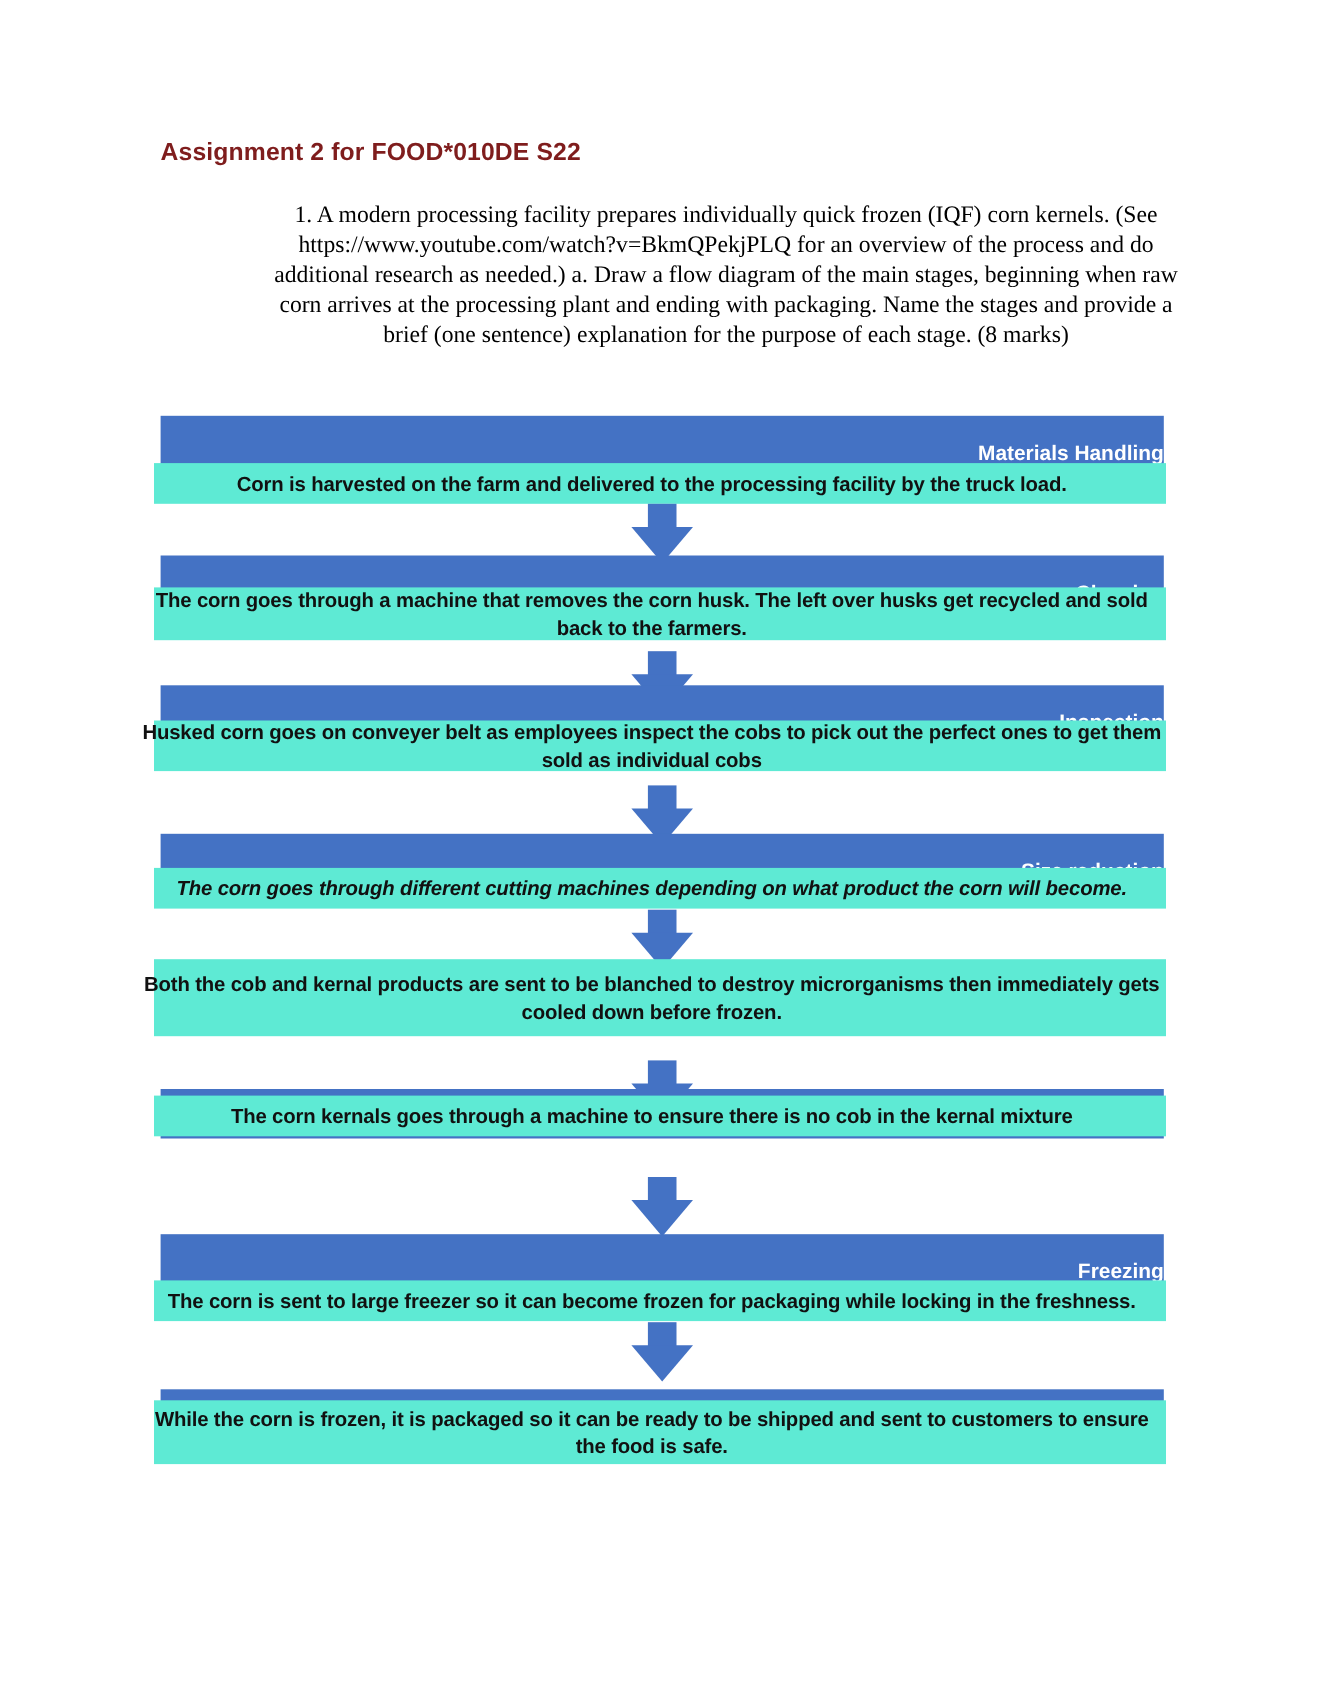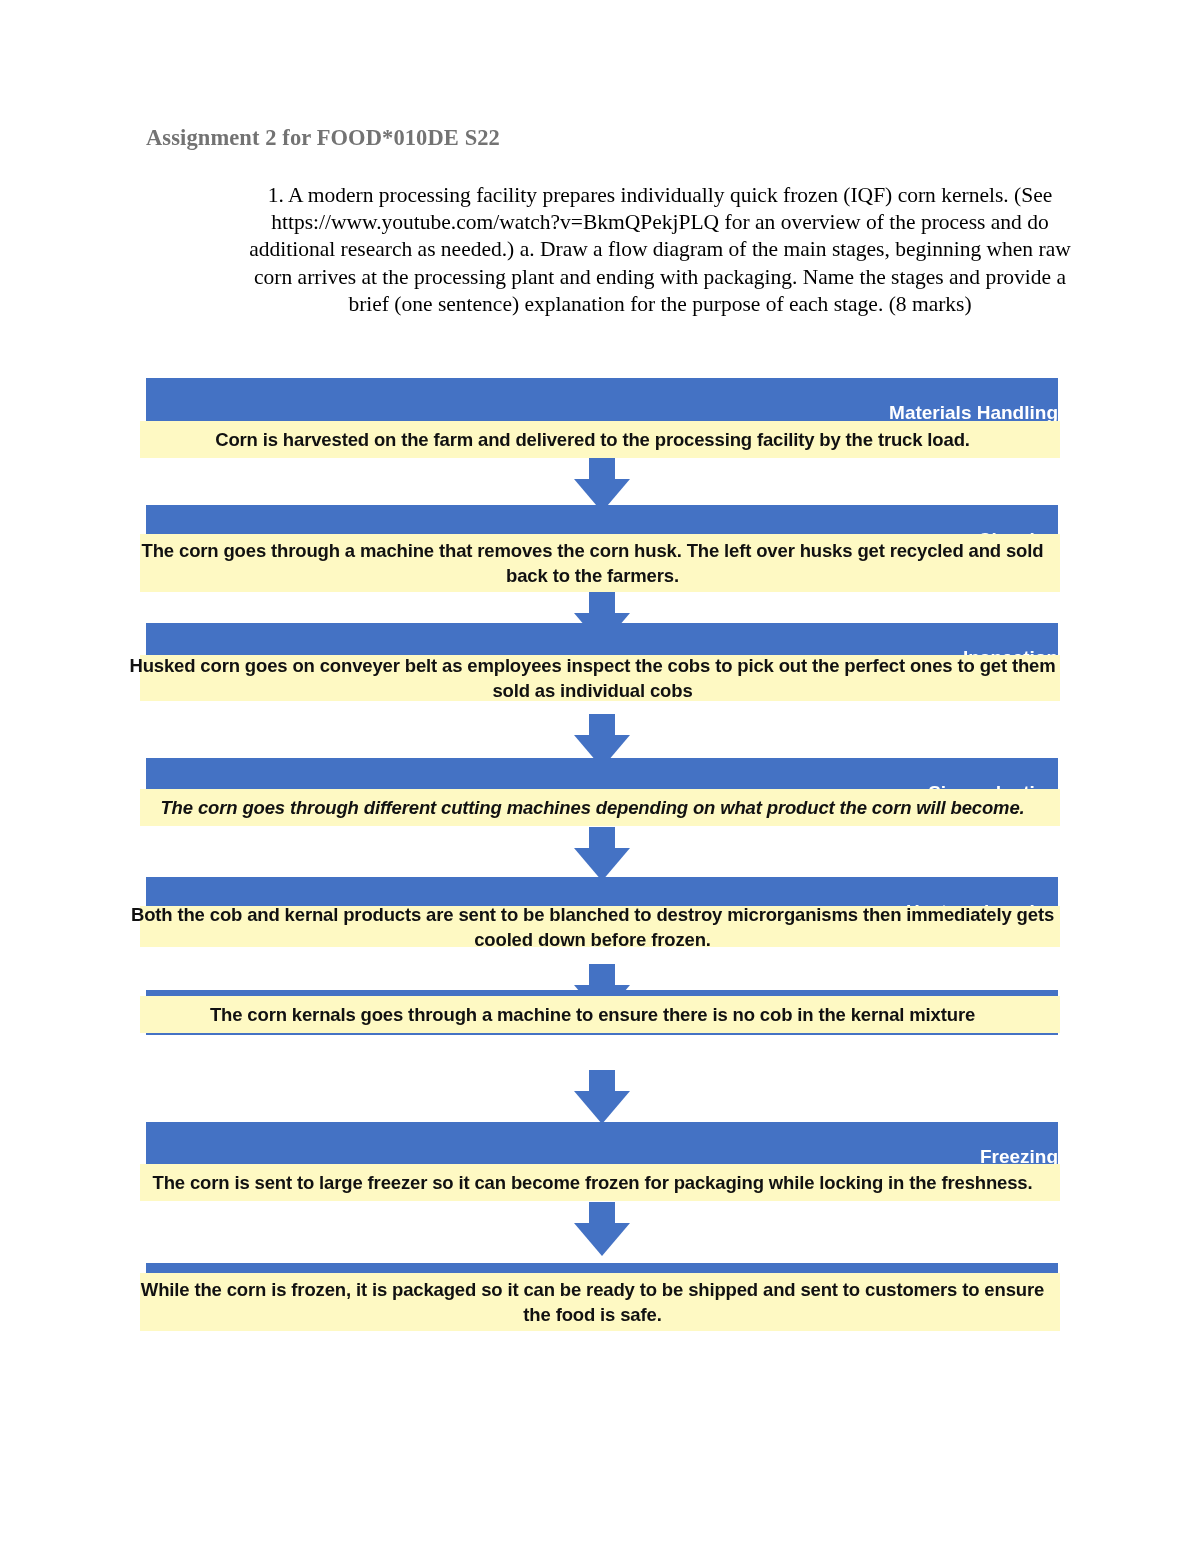--- a/index.html
+++ b/index.html
@@ -23,26 +23,26 @@
     width: 1200px;
     height: 1553px;
     background: #ffffff;
   }
 
   
   .doc-heading {
     position: absolute;
     left: 146px;
     top: 125px;
-    font-family: Liberation Serif, serif;
+    font-family: Liberation Sans, sans-serif;
     font-weight: bold;
     font-size: 22.5px;
     letter-spacing: 0.1px;
     white-space: nowrap;
-    color: #737373;
+    color: #7f1d1d;
   }
 
   
   .question-para {
     position: absolute;
     left: 247px;
     top: 182px;
     width: 826px;
     font-family: "Liberation Serif", serif;
     font-size: 21.5px;
@@ -85,21 +85,21 @@
     font-size: 19px;
     line-height: 19px;
     white-space: nowrap;
     pointer-events: none;
   }
 
   .stage-desc-bar {
     position: absolute;
     left: 140px;
     width: 920px;
-    background: #fef9c3;
+    background: #5eead4;
     box-sizing: border-box;
     display: flex;
     align-items: center;
     justify-content: center;
   }
 
   .stage-desc-text {
     width: 950px;
     margin-left: -15px;
     text-align: center;
@@ -153,21 +153,21 @@
           <div class="stage-desc-text">Corn is harvested on the farm and delivered to the processing facility by the truck load.</div>
         </div>
         <div class="flow-arrow" style="top: 458px; left: 574px;">
           <div class="arrow-shaft"></div>
           <div class="arrow-head"></div>
         </div>
       </div>
       <div class="flow-stage">
         <div class="stage-title-bar" style="top: 505px; height: 45px;"></div>
         <div class="stage-title-text" style="top: 530px;">Cleaning</div>
-        <div class="stage-desc-bar" style="top: 534px; height: 58px;">
+        <div class="stage-desc-bar" style="top: 534px; height: 48px;">
           <div class="stage-desc-text">The corn goes through a machine that removes the corn husk. The left over husks get recycled and sold back to the farmers.</div>
         </div>
         <div class="flow-arrow" style="top: 592px; left: 574px;">
           <div class="arrow-shaft"></div>
           <div class="arrow-head"></div>
         </div>
       </div>
       <div class="flow-stage">
         <div class="stage-title-bar" style="top: 623px; height: 45px;"></div>
         <div class="stage-title-text" style="top: 648px;">Inspection</div>
@@ -186,21 +186,21 @@
           <div class="stage-desc-text">The corn goes through different cutting machines depending on what product the corn will become.</div>
         </div>
         <div class="flow-arrow" style="top: 827px; left: 574px;">
           <div class="arrow-shaft"></div>
           <div class="arrow-head"></div>
         </div>
       </div>
       <div class="flow-stage">
         <div class="stage-title-bar" style="top: 877px; height: 45px;"></div>
         <div class="stage-title-text" style="top: 902px;">Heat exchanging</div>
-        <div class="stage-desc-bar" style="top: 906px; height: 41px;">
+        <div class="stage-desc-bar" style="top: 872px; height: 70px;">
           <div class="stage-desc-text">Both the cob and kernal products are sent to be blanched to destroy microrganisms then immediately gets cooled down before frozen.</div>
         </div>
         <div class="flow-arrow" style="top: 964px; left: 574px;">
           <div class="arrow-shaft"></div>
           <div class="arrow-head"></div>
         </div>
       </div>
       <div class="flow-stage">
         <div class="stage-title-bar" style="top: 990px; height: 45px;"></div>
         <div class="stage-title-text" style="top: 1015px;">Materials</div>

